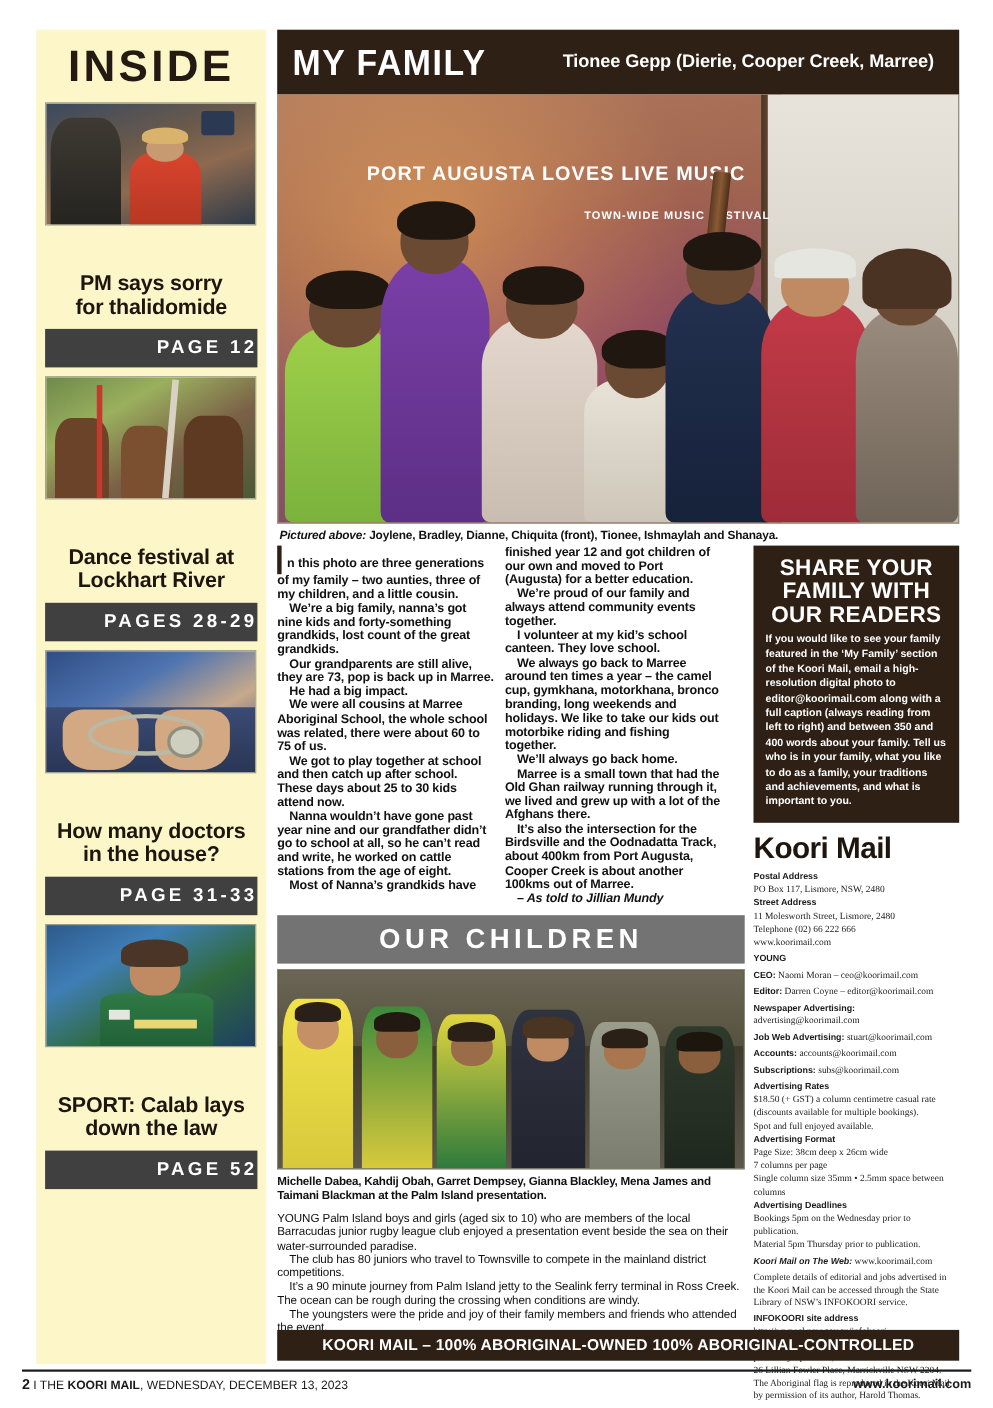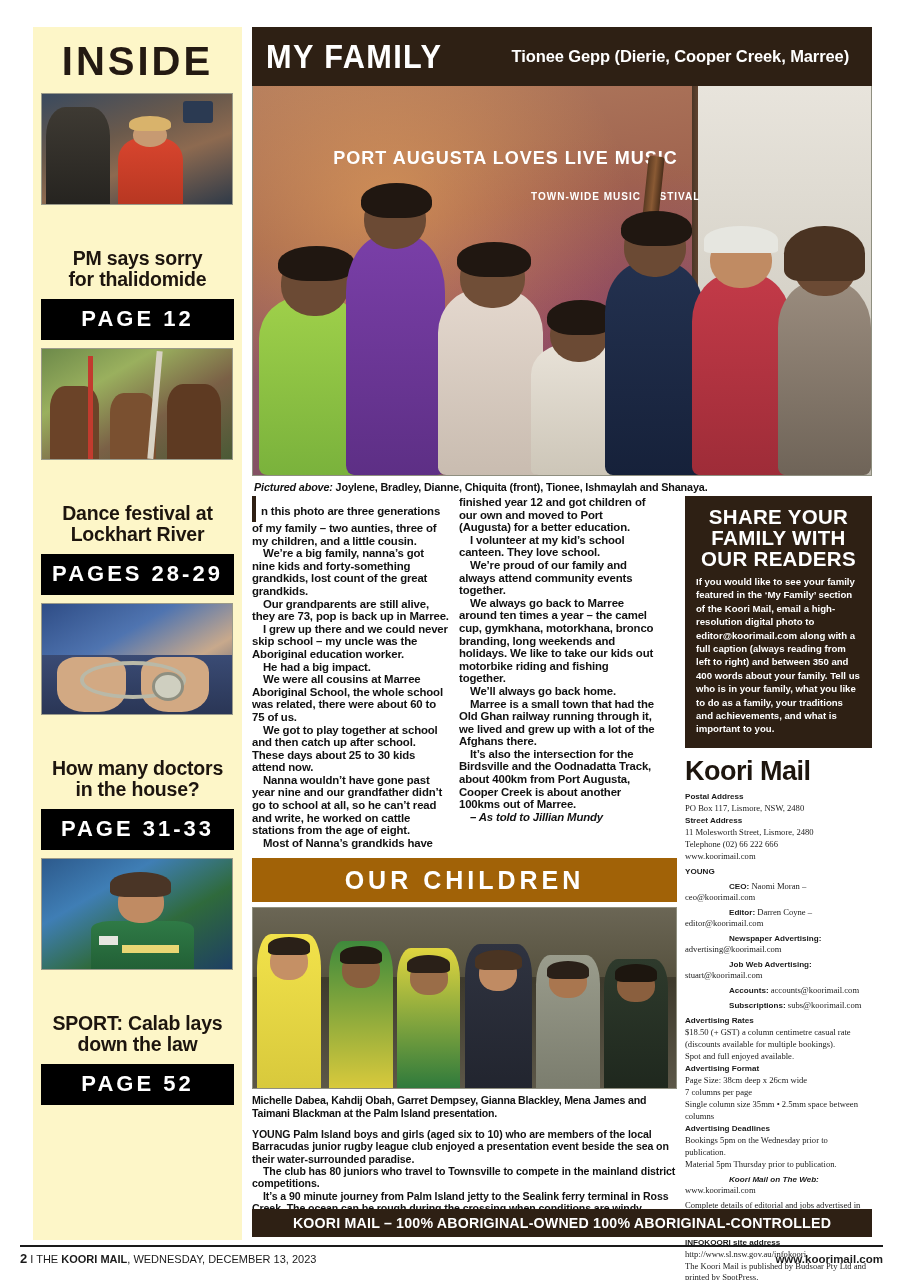--- a/index.html
+++ b/index.html
@@ -29,22 +29,22 @@
     width: 192px; height: 112px; border: 1px solid #9a9a8a; overflow: hidden;
     position: relative;
   }
   .rail-head {
     font-weight: 800; font-size: 19.5px; line-height: 1.08;
     text-align: center; color: #1d150e; padding: 8px 2px 9px 2px;
     letter-spacing: -0.2px;
     margin-top: 35px;
   }
   .rail-page {
-    background: #000000; color: #fff; text-align: center;
-    font-weight: 800; font-size: 22px; letter-spacing: 3px;
+    background: #404040; color: #fff; text-align: right;
+    font-weight: 800; font-size: 17px; letter-spacing: 3px;
     padding: 7px 0 8px 0;
   }
 
   
   .main { position: absolute; left: 252px; top: 27px; width: 620px; }
 
   .bar-myfamily {
     background: #2e2014; color:#fff; height: 59px;
     display: flex; align-items: center; padding: 0 14px; gap: 36px;
   }
@@ -93,46 +93,45 @@
     letter-spacing: 0.3px; padding-bottom: 6px;
   }
   .share-body { font-size: 9.6px; line-height: 13.4px; font-weight: 700; }
 
   .km-masthead {
     font-weight: 800; font-size: 27px; color: #1d150e; letter-spacing: -0.5px;
     padding: 8px 0 4px 0;
   }
   .km-block { font-size: 8.1px; line-height: 11px; color: #1a1a1a; }
   .km-block .lbl { font-weight: 800; display:block; }
-  .km-block .inl { font-weight: 800; margin-left: 44px; }
+  .km-block .inl { font-weight: 800; }
   .km-block .ser { font-family: "Liberation Serif", serif; font-size: 8.6px; }
   .km-block p { margin-bottom: 1px; }
   .km-block p.gap { margin-top: 4px; }
   .km-bold-foot { font-weight: 800; font-size: 8.1px; line-height: 10.6px; margin-top: 5px; }
 
   
   .bar-children {
-    background: #a16207; color:#fff; height: 44px; width: 425px;
+    background: #737373; color:#fff; height: 44px; width: 425px;
     display:flex; align-items:center; justify-content:center;
     font-weight: 800; font-size: 25px; letter-spacing: 4px;
     margin-top: 9px;
   }
   .children-photo {
     width: 425px; height: 182px; overflow:hidden; position:relative;
     border: 1px solid #8f8f80; margin-top: 5px; background:#4d4b3d;
   }
   .children-cap {
     width: 425px; font-size: 10.6px; font-weight: 800; line-height: 12.2px;
     padding-top: 5px; color:#111; letter-spacing:-0.2px;
   }
   .children-body { width: 425px; padding-top: 9px; }
   .children-body p {
     font-size: 10.6px; line-height: 12.4px; color:#111; text-indent: 11px;
     letter-spacing: -0.1px;
-    font-weight: bold;
   }
   .children-body p.noind { text-indent: 0; }
 
   
   .bottom-banner {
     position: absolute; left: 252px; top: 1209px; width: 620px; height: 28px;
     background: #2e2014; color:#fff; display:flex; align-items:center;
     justify-content:center; font-weight: 800; font-size: 14.2px; letter-spacing: 0.2px;
   }
 
@@ -320,32 +319,31 @@
     <div class="caption-line">
       <i>Pictured above:</i><span> Joylene, Bradley, Dianne, Chiquita (front), Tionee, Ishmaylah and Shanaya.</span>
     </div>
 
     <div class="article-zone">
 
       <div class="col">
         <p class="dropcap-p"><span class="dropcap"></span><span>n this photo are three generations of my family – two aunties, three of my children, and a little cousin.</span></p>
         <p>We’re a big family, nanna’s got nine kids and forty-something grandkids, lost count of the great grandkids.</p>
         <p>Our grandparents are still alive, they are 73, pop is back up in Marree.</p>
-        <p>I grew up there and we could never skip school – my uncle was the Aboriginal education worker.</p>
         <p>He had a big impact.</p>
         <p>We were all cousins at Marree Aboriginal School, the whole school was related, there were about 60 to 75 of us.</p>
         <p>We got to play together at school and then catch up after school. These days about 25 to 30 kids attend now.</p>
         <p>Nanna wouldn’t have gone past year nine and our grandfather didn’t go to school at all, so he can’t read and write, he worked on cattle stations from the age of eight.</p>
         <p>Most of Nanna’s grandkids have</p>
       </div>
 
       <div class="col">
         <p class="noind">finished year 12 and got children of our own and moved to Port (Augusta) for a better education.</p>
+        <p>We’re proud of our family and always attend community events together.</p>
         <p>I volunteer at my kid’s school canteen. They love school.</p>
-        <p>We’re proud of our family and always attend community events together.</p>
         <p>We always go back to Marree around ten times a year – the camel cup, gymkhana, motorkhana, bronco branding, long weekends and holidays. We like to take our kids out motorbike riding and fishing together.</p>
         <p>We’ll always go back home.</p>
         <p>Marree is a small town that had the Old Ghan railway running through it, we lived and grew up with a lot of the Afghans there.</p>
         <p>It’s also the intersection for the Birdsville and the Oodnadatta Track, about 400km from Port Augusta, Cooper Creek is about another 100kms out of Marree.</p>
         <p class="byline">– As told to Jillian Mundy</p>
       </div>
 
       <div class="side-col">
 
         <div class="share-box">

